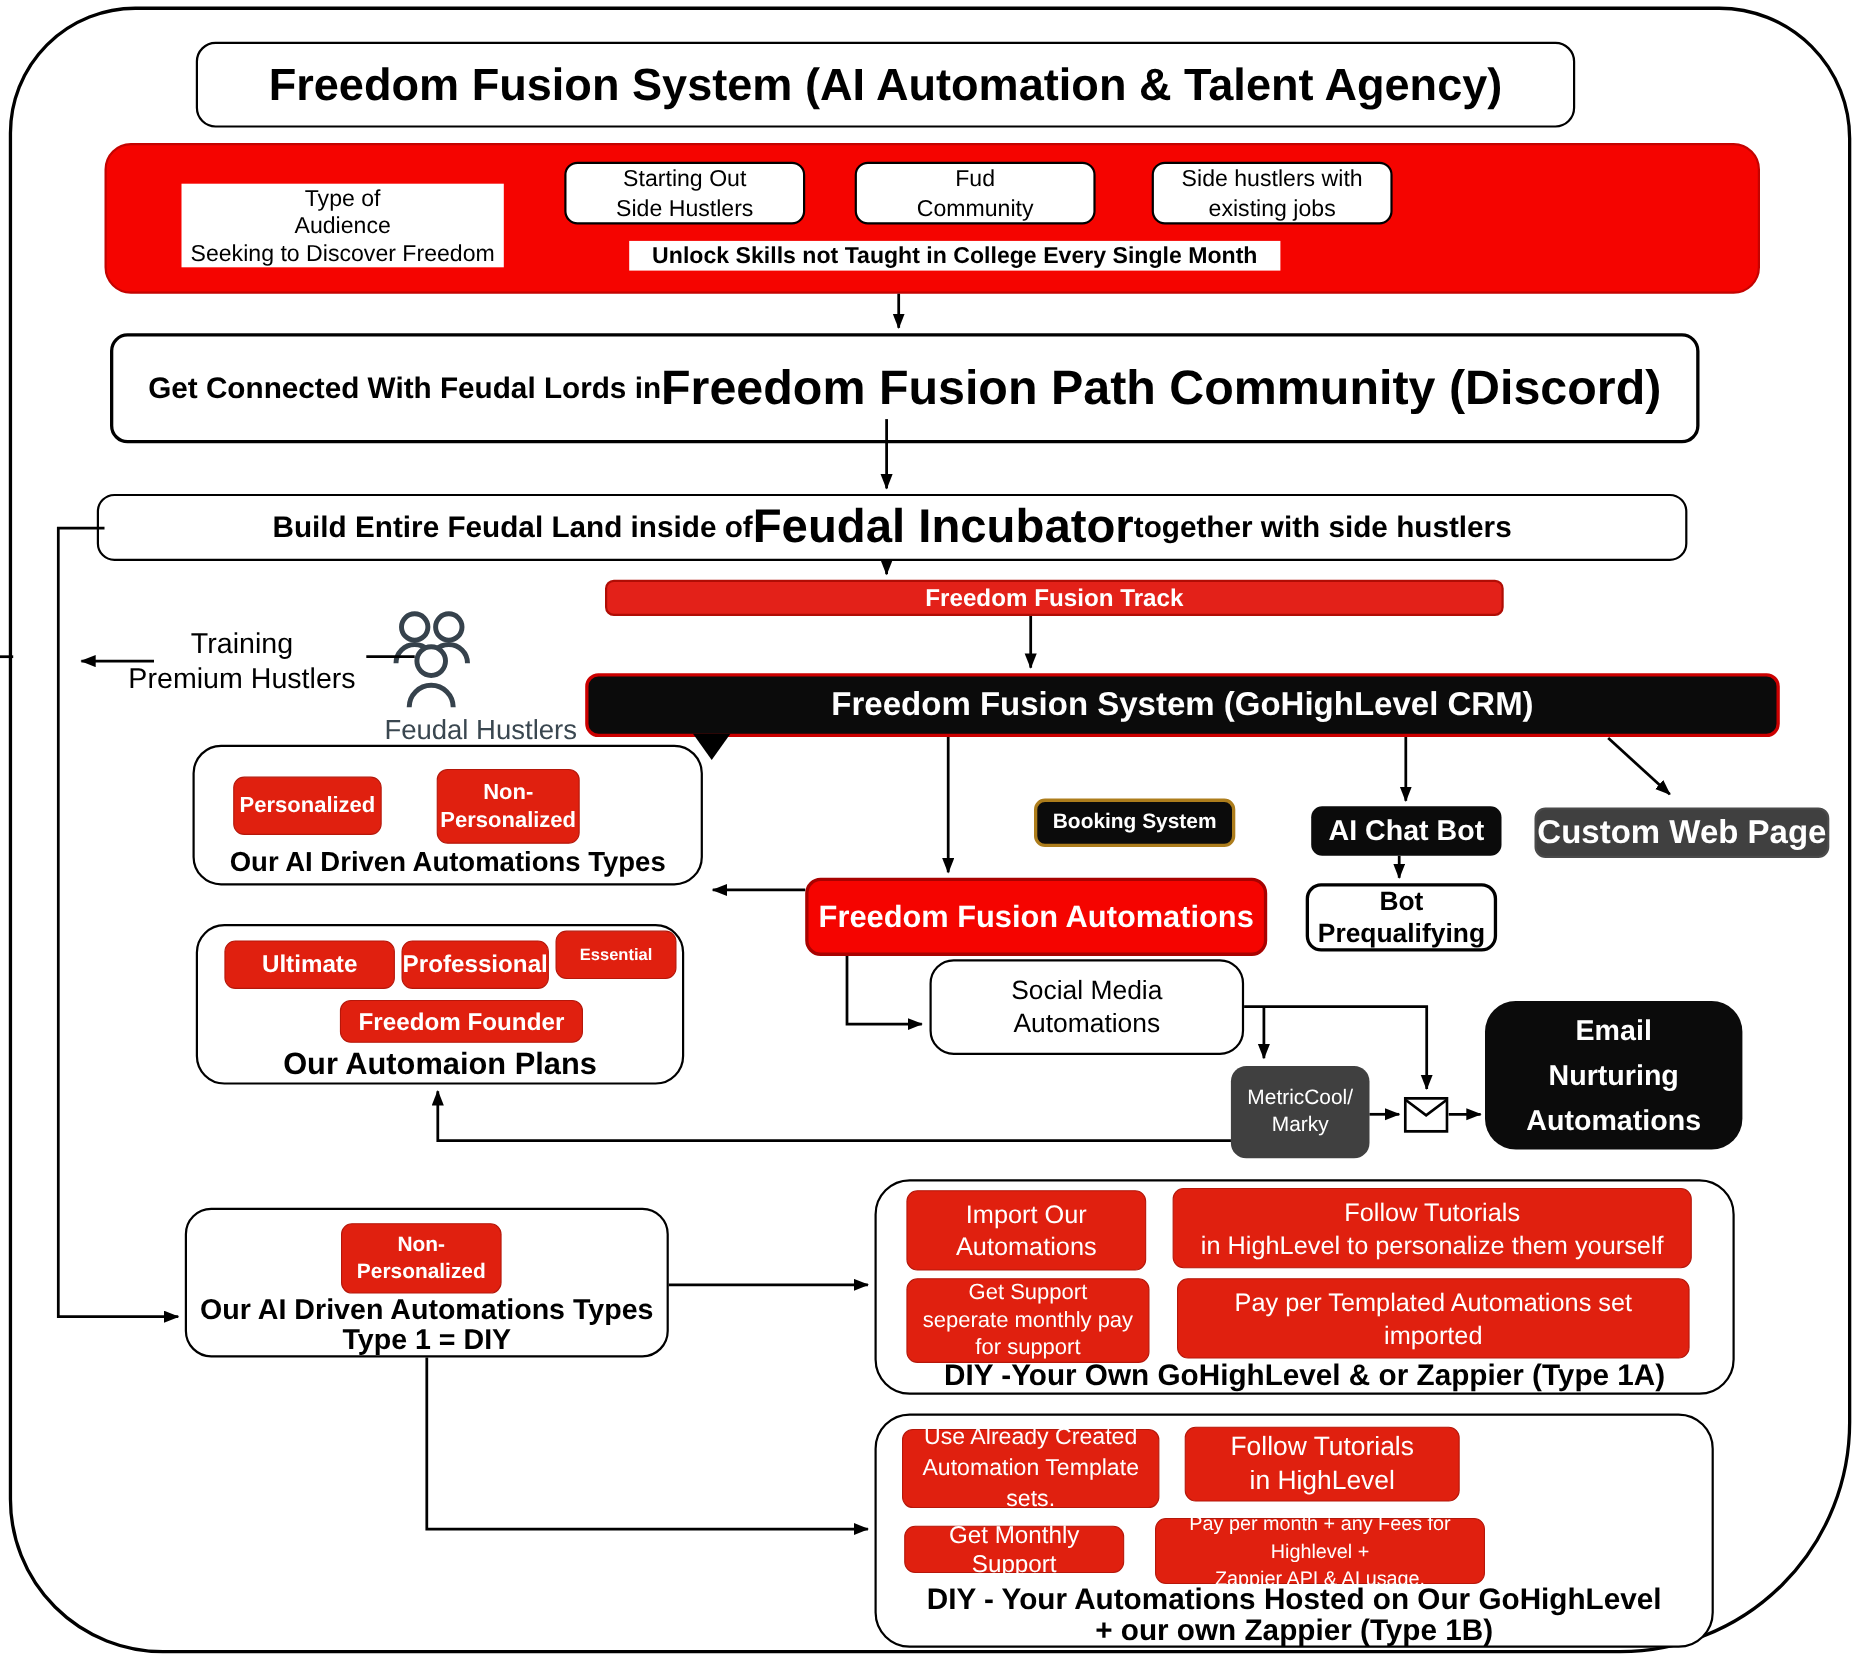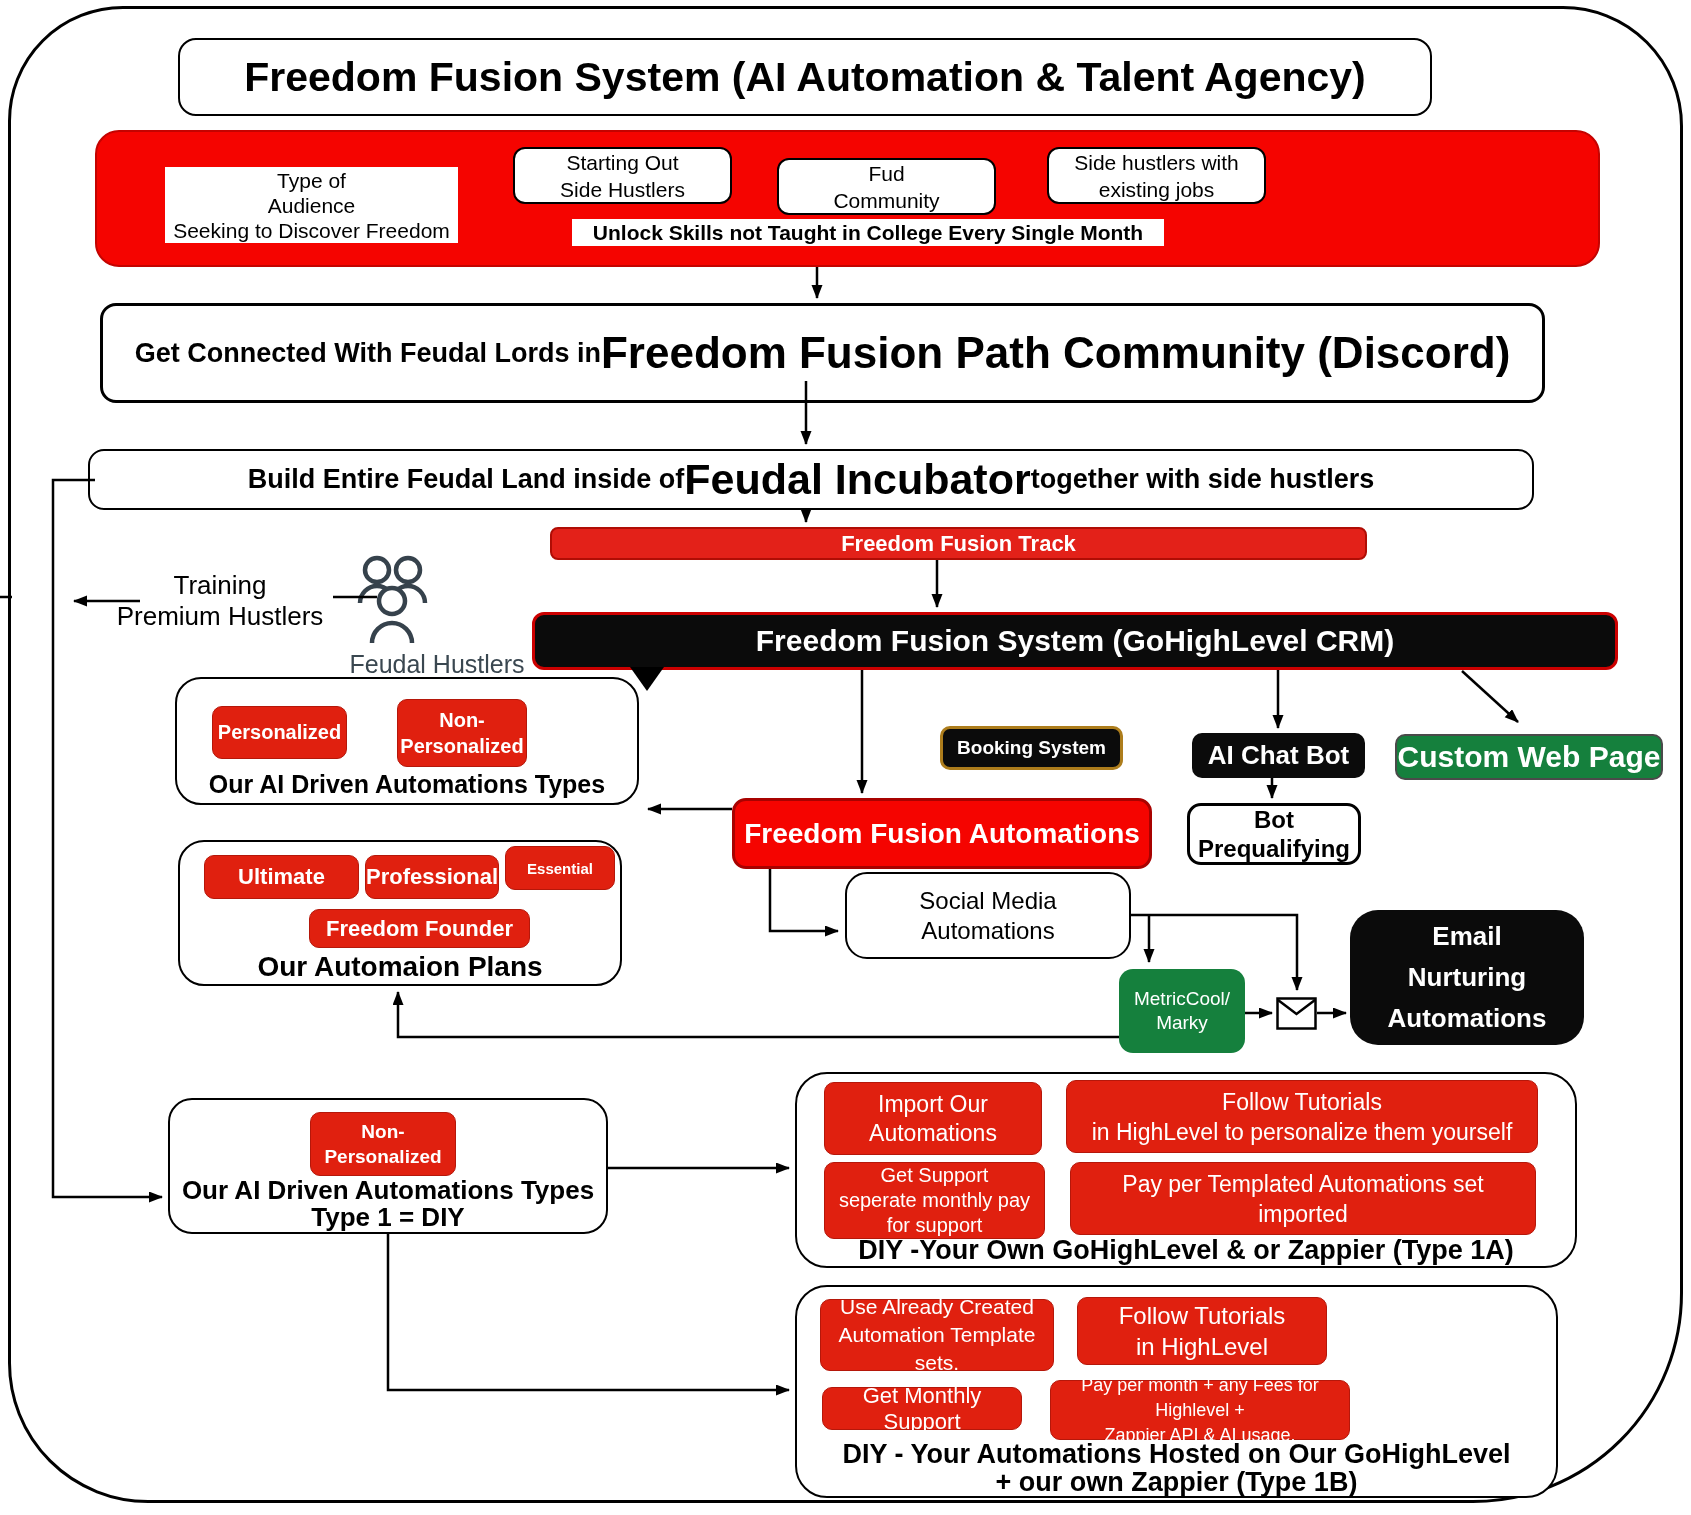--- a/index.html
+++ b/index.html
@@ -5,21 +5,21 @@
   html,body{margin:0;padding:0;background:#fff;}
   #canvas{position:relative;width:1691px;height:1515px;background:#fff;
           font-family:"Liberation Sans", sans-serif;color:#000;overflow:hidden;}
   .abs{position:absolute;box-sizing:border-box;}
   .ctr{display:flex;align-items:center;justify-content:center;text-align:center;}
   .ml{white-space:pre-line;}
   .outer{border:3px solid #000;border-radius:115px 120px 210px 140px;}
   .box{background:#fff;border:2.5px solid #000;border-radius:16px;}
   .redbtn{background:#e0200f;border:1px solid #b5170a;border-radius:10px;color:#fff;font-weight:bold;}
   .blackbox{background:#0b0b0b;color:#fff;font-weight:bold;border-radius:10px;}
-  .purplebox{background:#15803d;color:#fff;border-radius:10px;}
+  .purplebox{background:#404040;color:#fff;border-radius:10px;}
   #wires{position:absolute;left:0;top:0;pointer-events:none;}
 </style>
 </head>
 <body>
 
 <div id="canvas">
 
   <div class="abs outer" style="left:8px;top:6px;width:1675px;height:1497px;"></div>
 
   <div class="abs box ctr" style="left:178px;top:38px;width:1254px;height:78px;border-radius:18px;font-weight:bold;font-size:41px;">
@@ -29,21 +29,21 @@
   <div class="abs" style="left:95px;top:130px;width:1505px;height:137px;background:#f50400;border:2px solid #c40300;border-radius:24px;"></div>
   <div class="abs ctr ml" style="left:165px;top:167px;width:293px;height:76px;background:#fff;font-size:21px;line-height:25px;">
     <span class="ml">Type of
 Audience
 Seeking to Discover Freedom</span>
   </div>
   <div class="abs box ctr ml" style="left:513px;top:147px;width:219px;height:57px;border-radius:12px;font-size:21px;line-height:27px;">
     <span class="ml">Starting Out
 Side Hustlers</span>
   </div>
-  <div class="abs box ctr ml" style="left:777px;top:158px;width:219px;height:57px;border-radius:12px;font-size:21px;line-height:27px;">
+  <div class="abs box ctr ml" style="left:777px;top:147px;width:219px;height:57px;border-radius:12px;font-size:21px;line-height:27px;">
     <span class="ml">Fud
 Community</span>
   </div>
   <div class="abs box ctr ml" style="left:1047px;top:147px;width:219px;height:57px;border-radius:12px;font-size:21px;line-height:27px;">
     <span class="ml">Side hustlers with
 existing jobs</span>
   </div>
   <div class="abs ctr" style="left:572px;top:219px;width:592px;height:27px;background:#fff;font-weight:bold;font-size:21px;">
     <span>Unlock Skills not Taught in College Every Single Month</span>
   </div>

